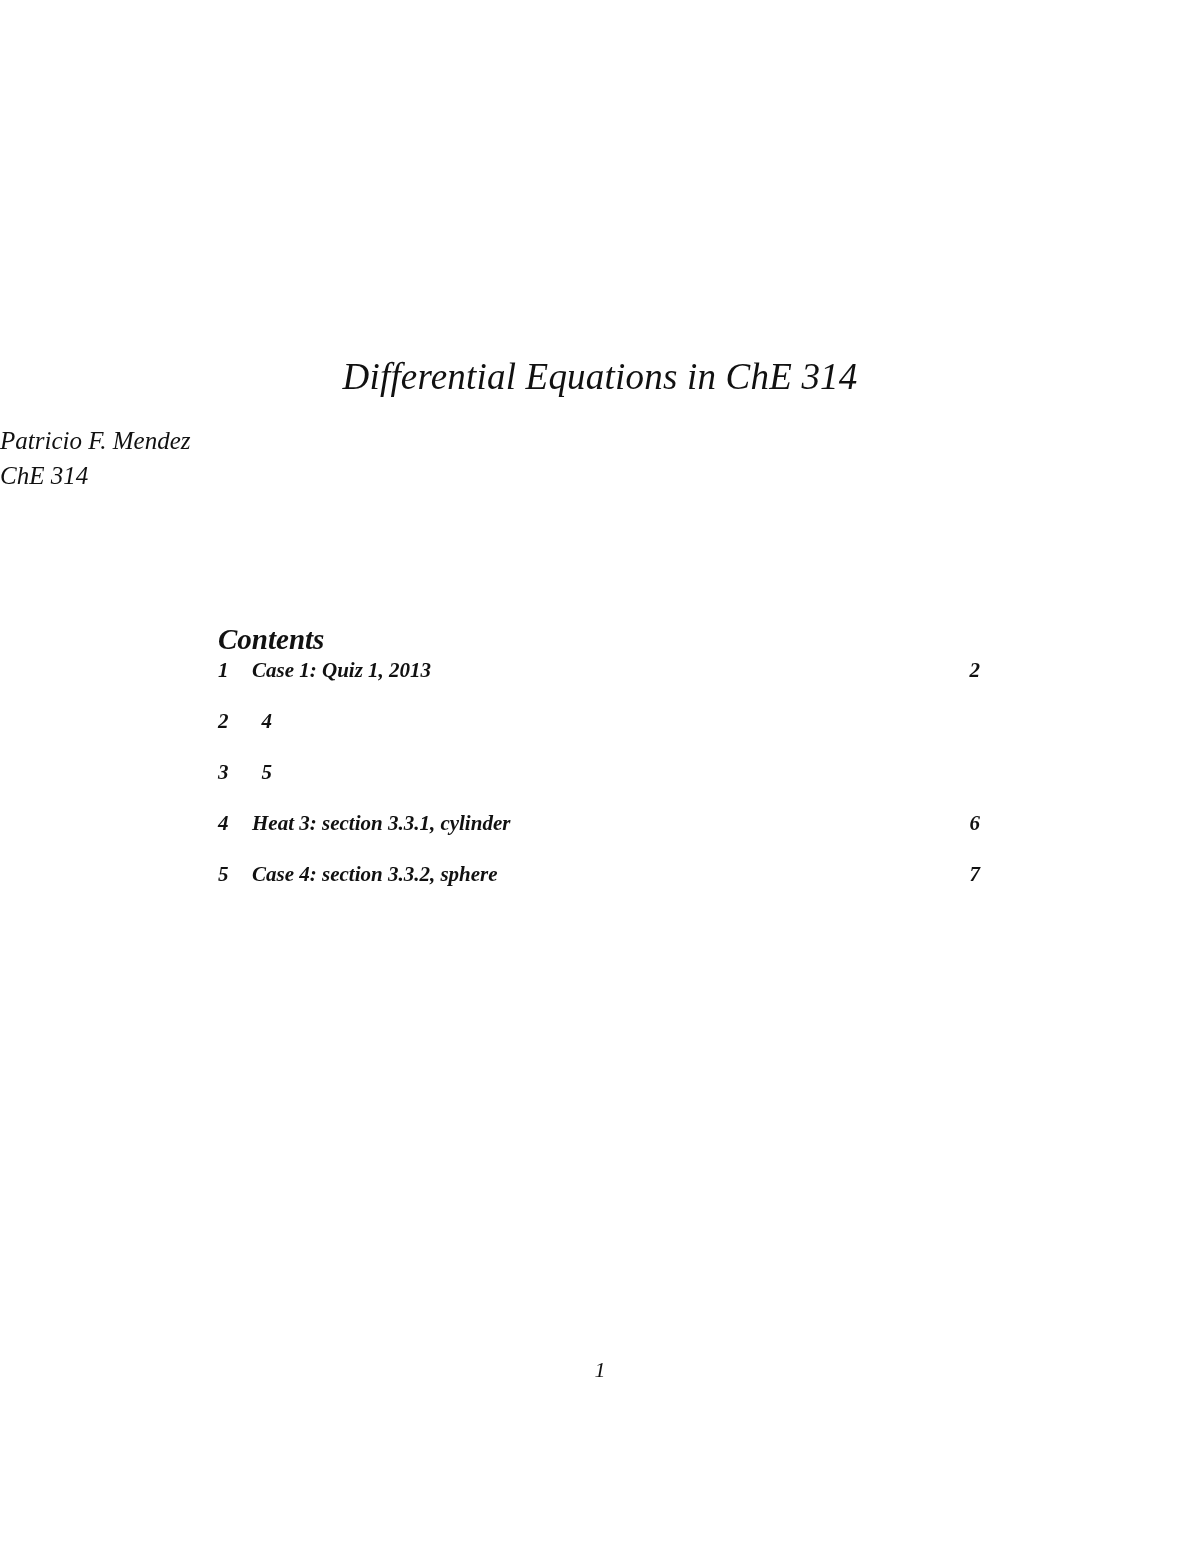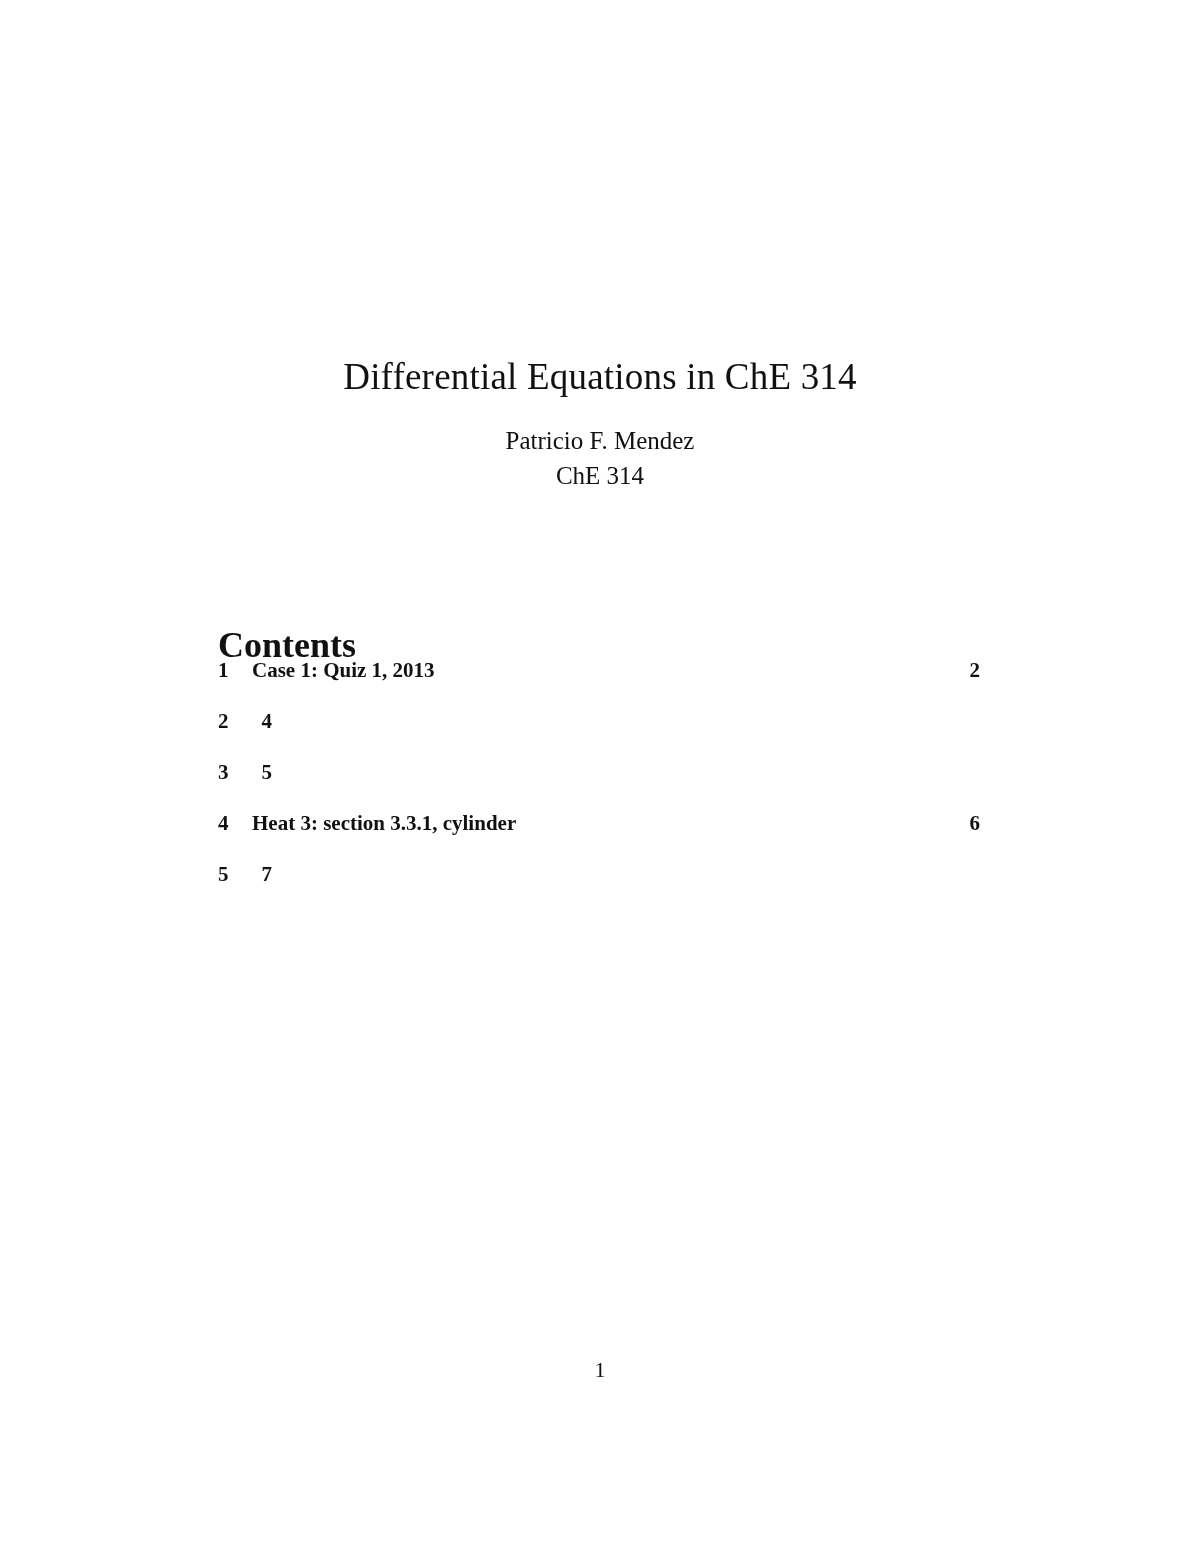--- a/index.html
+++ b/index.html
@@ -14,51 +14,52 @@
       overflow: hidden;
       font-family: "DejaVu Serif", "Liberation Serif", serif;
       color: #111111;
     }
     .page {
       position: absolute;
       left: 0; top: 0;
       width: 1200px;
       height: 1553px;
       background: #ffffff;
+      font-style: italic;
     }
     .title {
       position: absolute;
       left: 0;
       width: 1200px;
       top: 330px;
       text-align: center;
       font-family: "Liberation Serif", "DejaVu Serif", serif;
       font-size: 37px;
       font-weight: normal;
       letter-spacing: 0.2px;
       line-height: 44px;
     }
     .author-block {
       position: absolute;
       left: 0;
       width: 1200px;
       top: 423px;
-      text-align: center;
+      text-align: left;
       font-family: "Liberation Serif", "DejaVu Serif", serif;
       font-size: 25px;
       line-height: 35px;
     }
     .author-block div { display: block; }
     .contents-heading {
       position: absolute;
       left: 218px;
       top: 596px;
       font-family: "Liberation Serif", "DejaVu Serif", serif;
       font-weight: bold;
-      font-size: 36px;
+      font-size: 29px;
       line-height: 38px;
     }
     .toc {
       position: absolute;
       left: 218px;
       top: 654px;
       width: 762px;
     }
     .toc-row {
       display: flex;
@@ -121,19 +122,20 @@
       <span class="toc-num">3</span>
       <span class="toc-page">5</span>
     </div>
     <div class="toc-row">
       <span class="toc-num">4</span>
       <span class="toc-label">Heat 3: section 3.3.1, cylinder</span>
       <span class="toc-page">6</span>
     </div>
     <div class="toc-row">
       <span class="toc-num">5</span>
+      <span class="toc-label">Case 4: section 3.3.2, sphere</span>
       <span class="toc-page">7</span>
     </div>
   </div>
 
   <div class="page-number">1</div>
 
 </div>
 
 </body></html>

